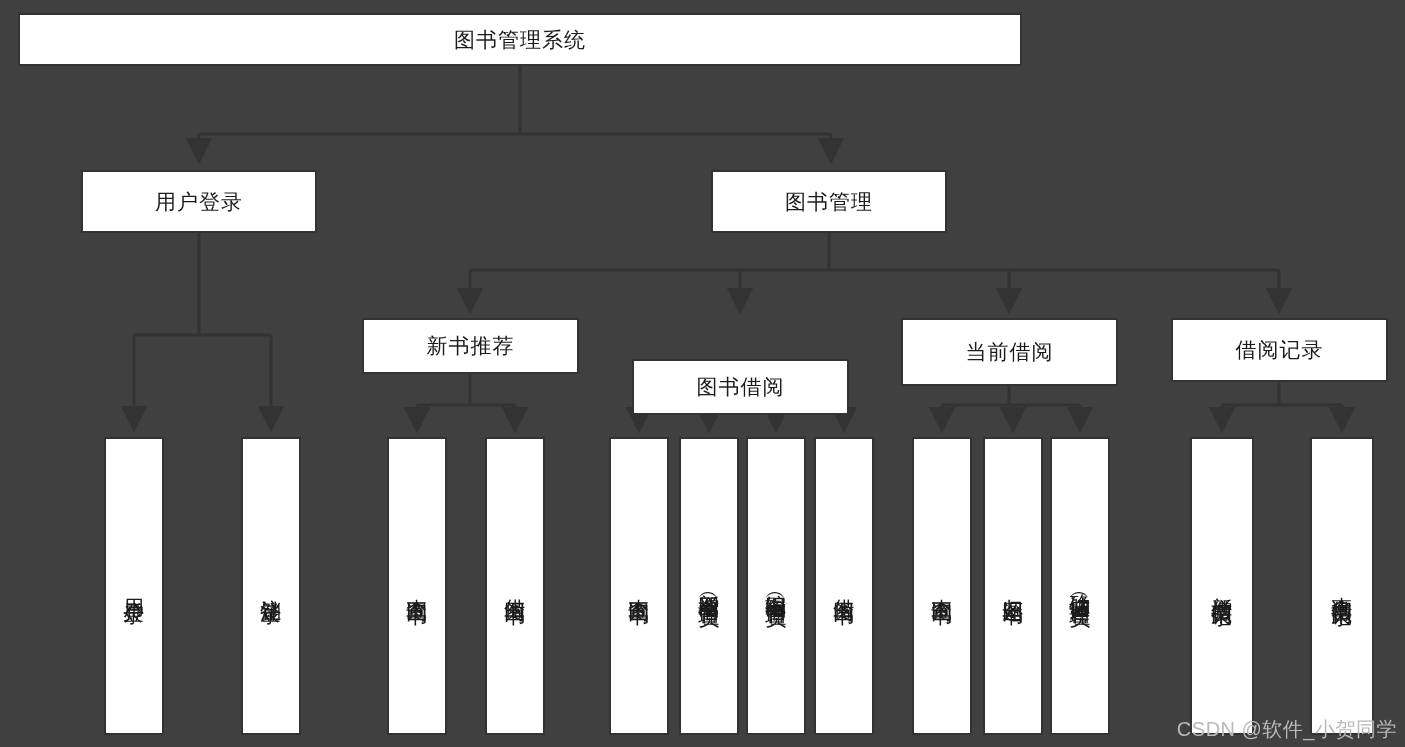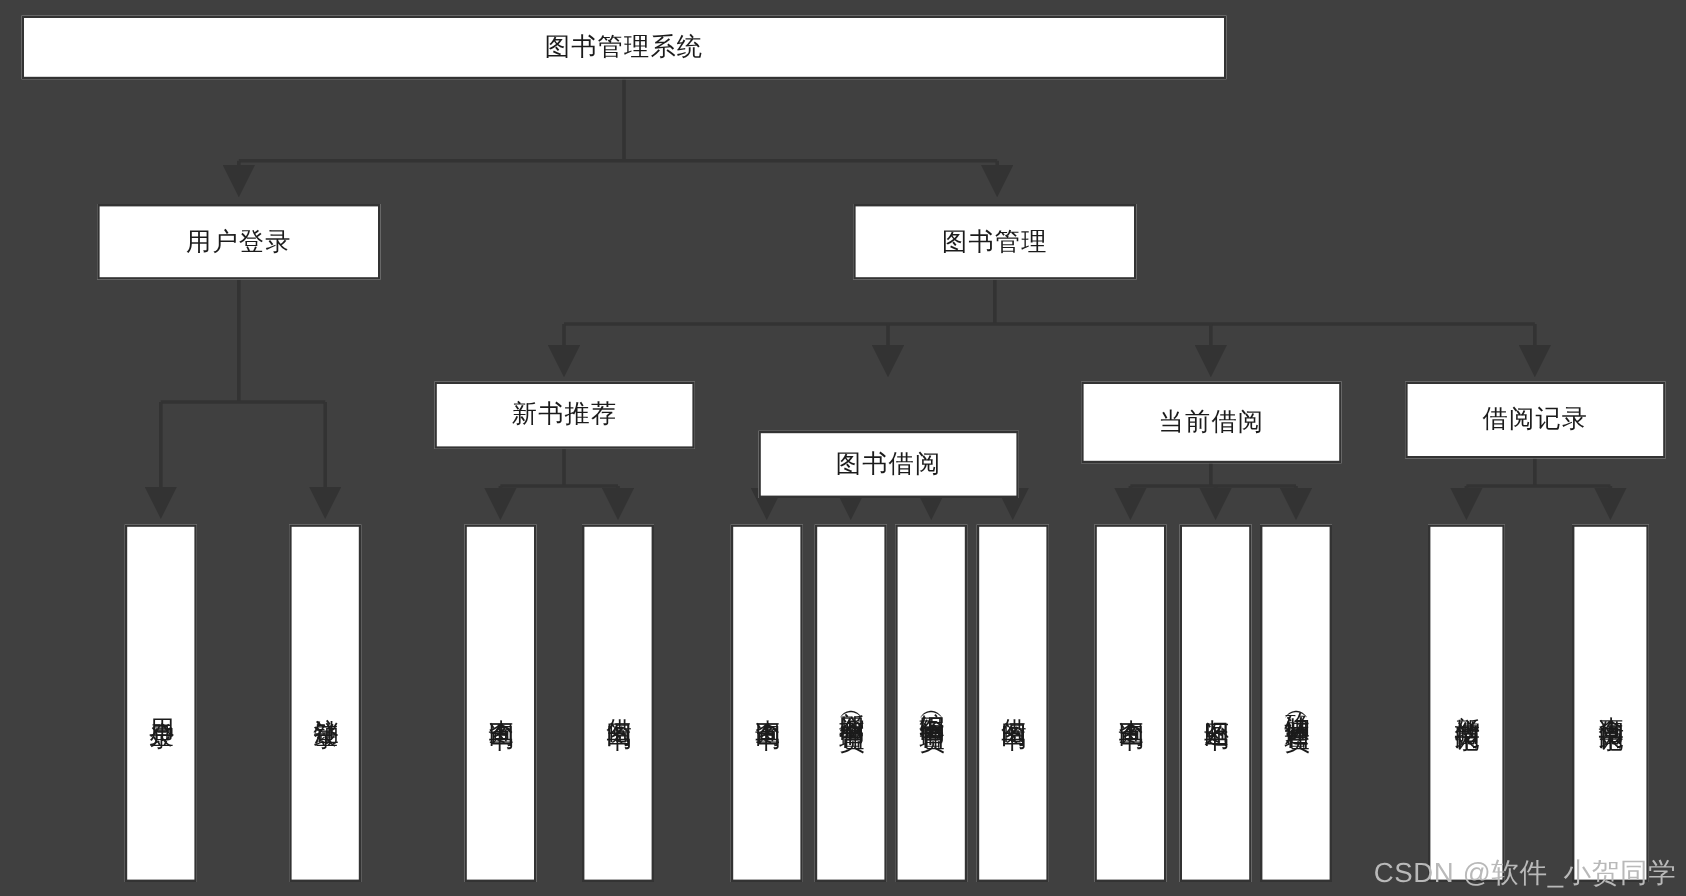--- a/index.html
+++ b/index.html
@@ -55,21 +55,21 @@
     writing-mode: vertical-rl;
     text-orientation: upright;
     display: block;
     white-space: normal;
     max-height: 100%;
   }
   #watermark {
     position: absolute;
     right: 8px;
     bottom: 4px;
-    font-size: 23px;
+    font-size: 20px;
     color: #b9b9b9;
     letter-spacing: 0.5px;
     white-space: nowrap;
     margin-left: 41px;
   }
 </style>
 </head>
 <body>
 
 <div id="diagram-root" style="background: #404040;">

